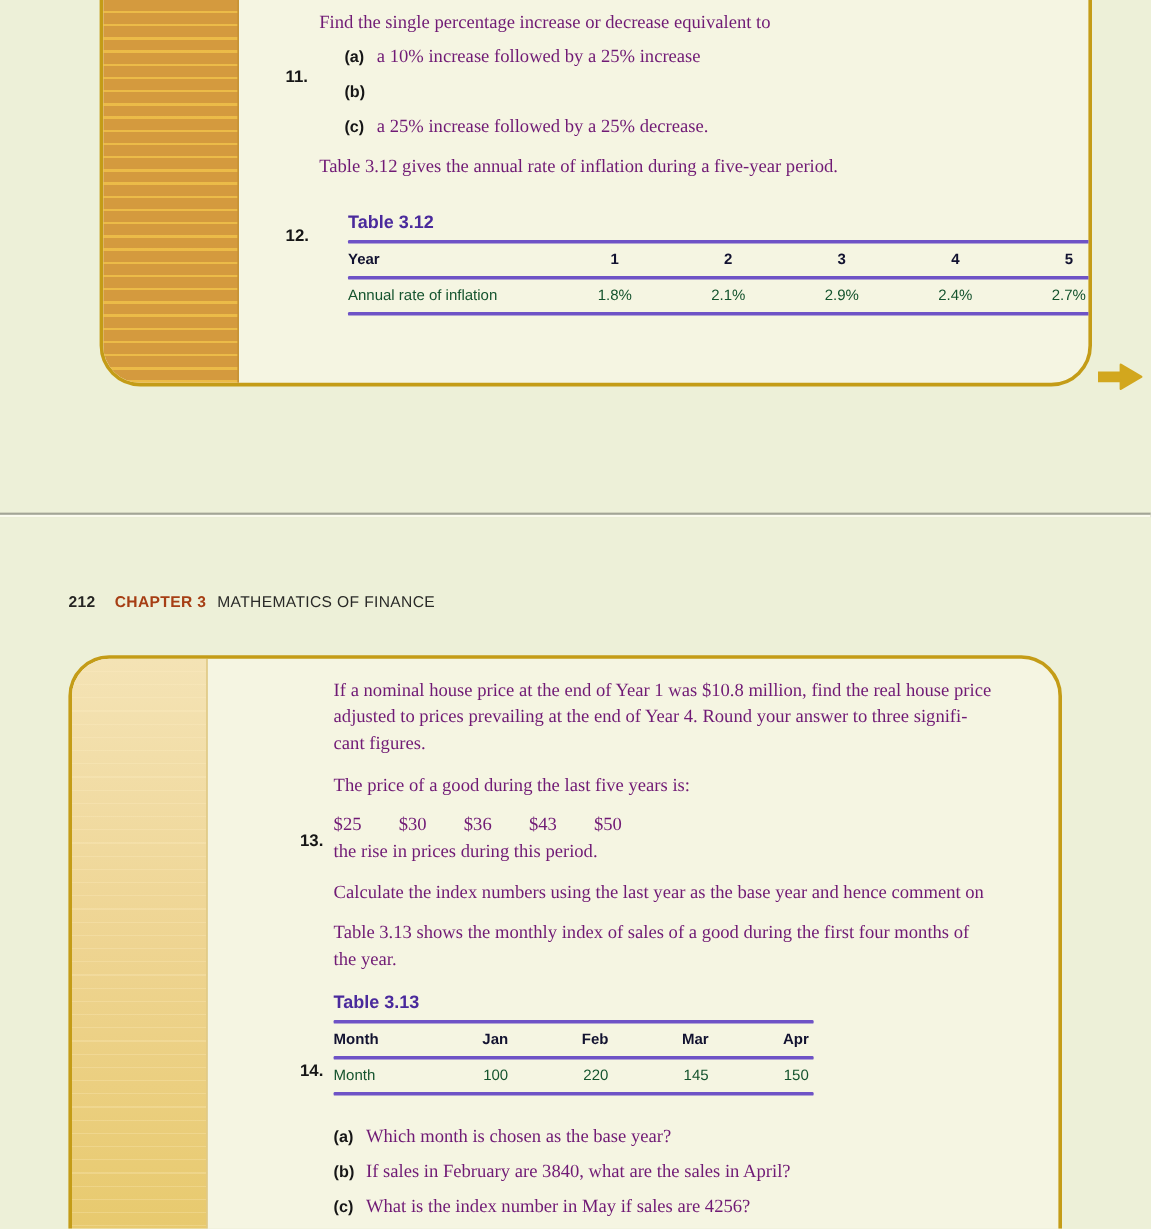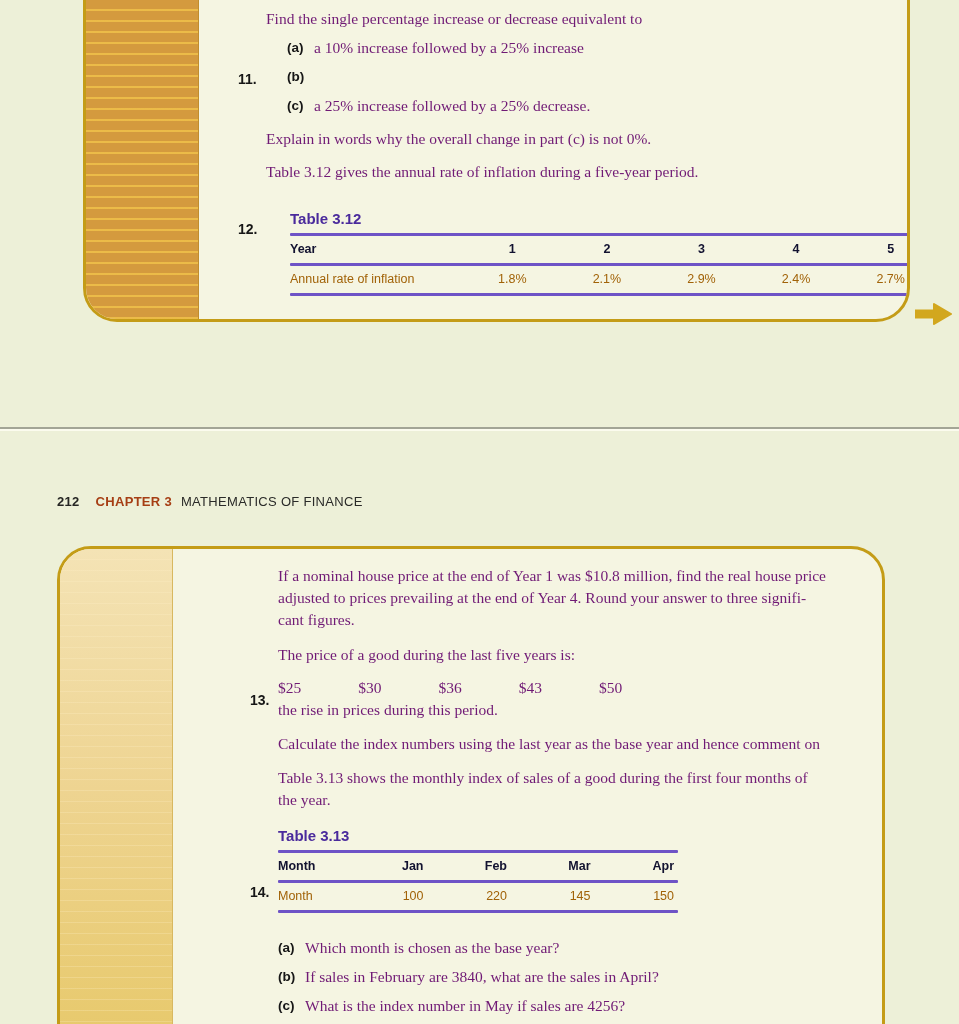--- a/index.html
+++ b/index.html
@@ -48,34 +48,34 @@
   .ex-num  { flex:none; width:28px; font-family:"Liberation Sans",sans-serif;
              font-weight:bold; font-size:14px; line-height:22px; color:#161616; }
   .ex-body { flex:1; min-width:0; }
   .sub-row { display:flex; margin-left:21px; margin-top:7px; }
   .sub-row:first-of-type { margin-top:13px; }
   .sub-marker { flex:none; width:27px; font-family:"Liberation Sans",sans-serif;
                 font-weight:bold; font-size:13.5px; line-height:22px; color:#161616; }
   .note { margin-top:11px; }
   .mt   { margin-top:11px; }
 
-  .prices { display:flex; gap:57px; margin-top:11px; }
+  .prices { display:flex; gap:31px; margin-top:11px; }
   .prices span { white-space:nowrap; }
 
   
   .table-block { font-family:"Liberation Sans",sans-serif; }
   .t312 { width:648px; margin-left:24px; margin-top:27px; }
   .t313 { width:400px; margin-top:16px; }
   .table-title { font-weight:bold; font-size:15px; line-height:18px;
                  color:#4a2a9c; margin-bottom:5px; }
   .rule { height:3px; background:#6e53c6; border-radius:1px; }
   .trow { display:grid; align-items:center; }
   .t312 .trow { grid-template-columns:175px repeat(5,1fr); }
   .t313 .trow { grid-template-columns:66px repeat(4,1fr); }
-  .trow > span { font-size:12.5px; line-height:27px; color:#a16207; }
+  .trow > span { font-size:12.5px; line-height:27px; color:#14532d; }
   .t312 .trow > span:not(:first-child) { text-align:center; }
   .t313 .trow > span:not(:first-child) { text-align:right; padding-right:4px; }
   .thead > span { font-weight:bold; color:#121230; }
 
   
   .running-head { position:absolute; left:57px; top:63px;
                   font-family:"Liberation Sans",sans-serif; font-size:13px;
                   letter-spacing:.3px; color:#2a2a28; white-space:nowrap; }
   .running-head .pgnum { font-weight:bold; margin-right:16px; color:#252523; }
   .running-head .chap  { font-weight:bold; color:#a63e14; margin-right:9px; }
@@ -99,21 +99,20 @@
             <span class="sub-marker">(a)</span>
             <span class="serif line">a 10% increase followed by a 25% increase</span>
           </div>
           <div class="sub-row">
             <span class="sub-marker">(b)</span>
           </div>
           <div class="sub-row">
             <span class="sub-marker">(c)</span>
             <span class="serif line">a 25% increase followed by a 25% decrease.</span>
           </div>
-          <div class="serif line note">Explain in words why the overall change in part (c) is not 0%.</div>
         </div>
       </div>
 
       <div class="ex-row mt">
         <span class="ex-num">12.</span>
         <div class="ex-body">
           <div class="serif line">Table 3.12 gives the annual rate of inflation during a five-year period.</div>
 
           <div class="table-block t312">
             <div class="table-title">Table 3.12</div>

